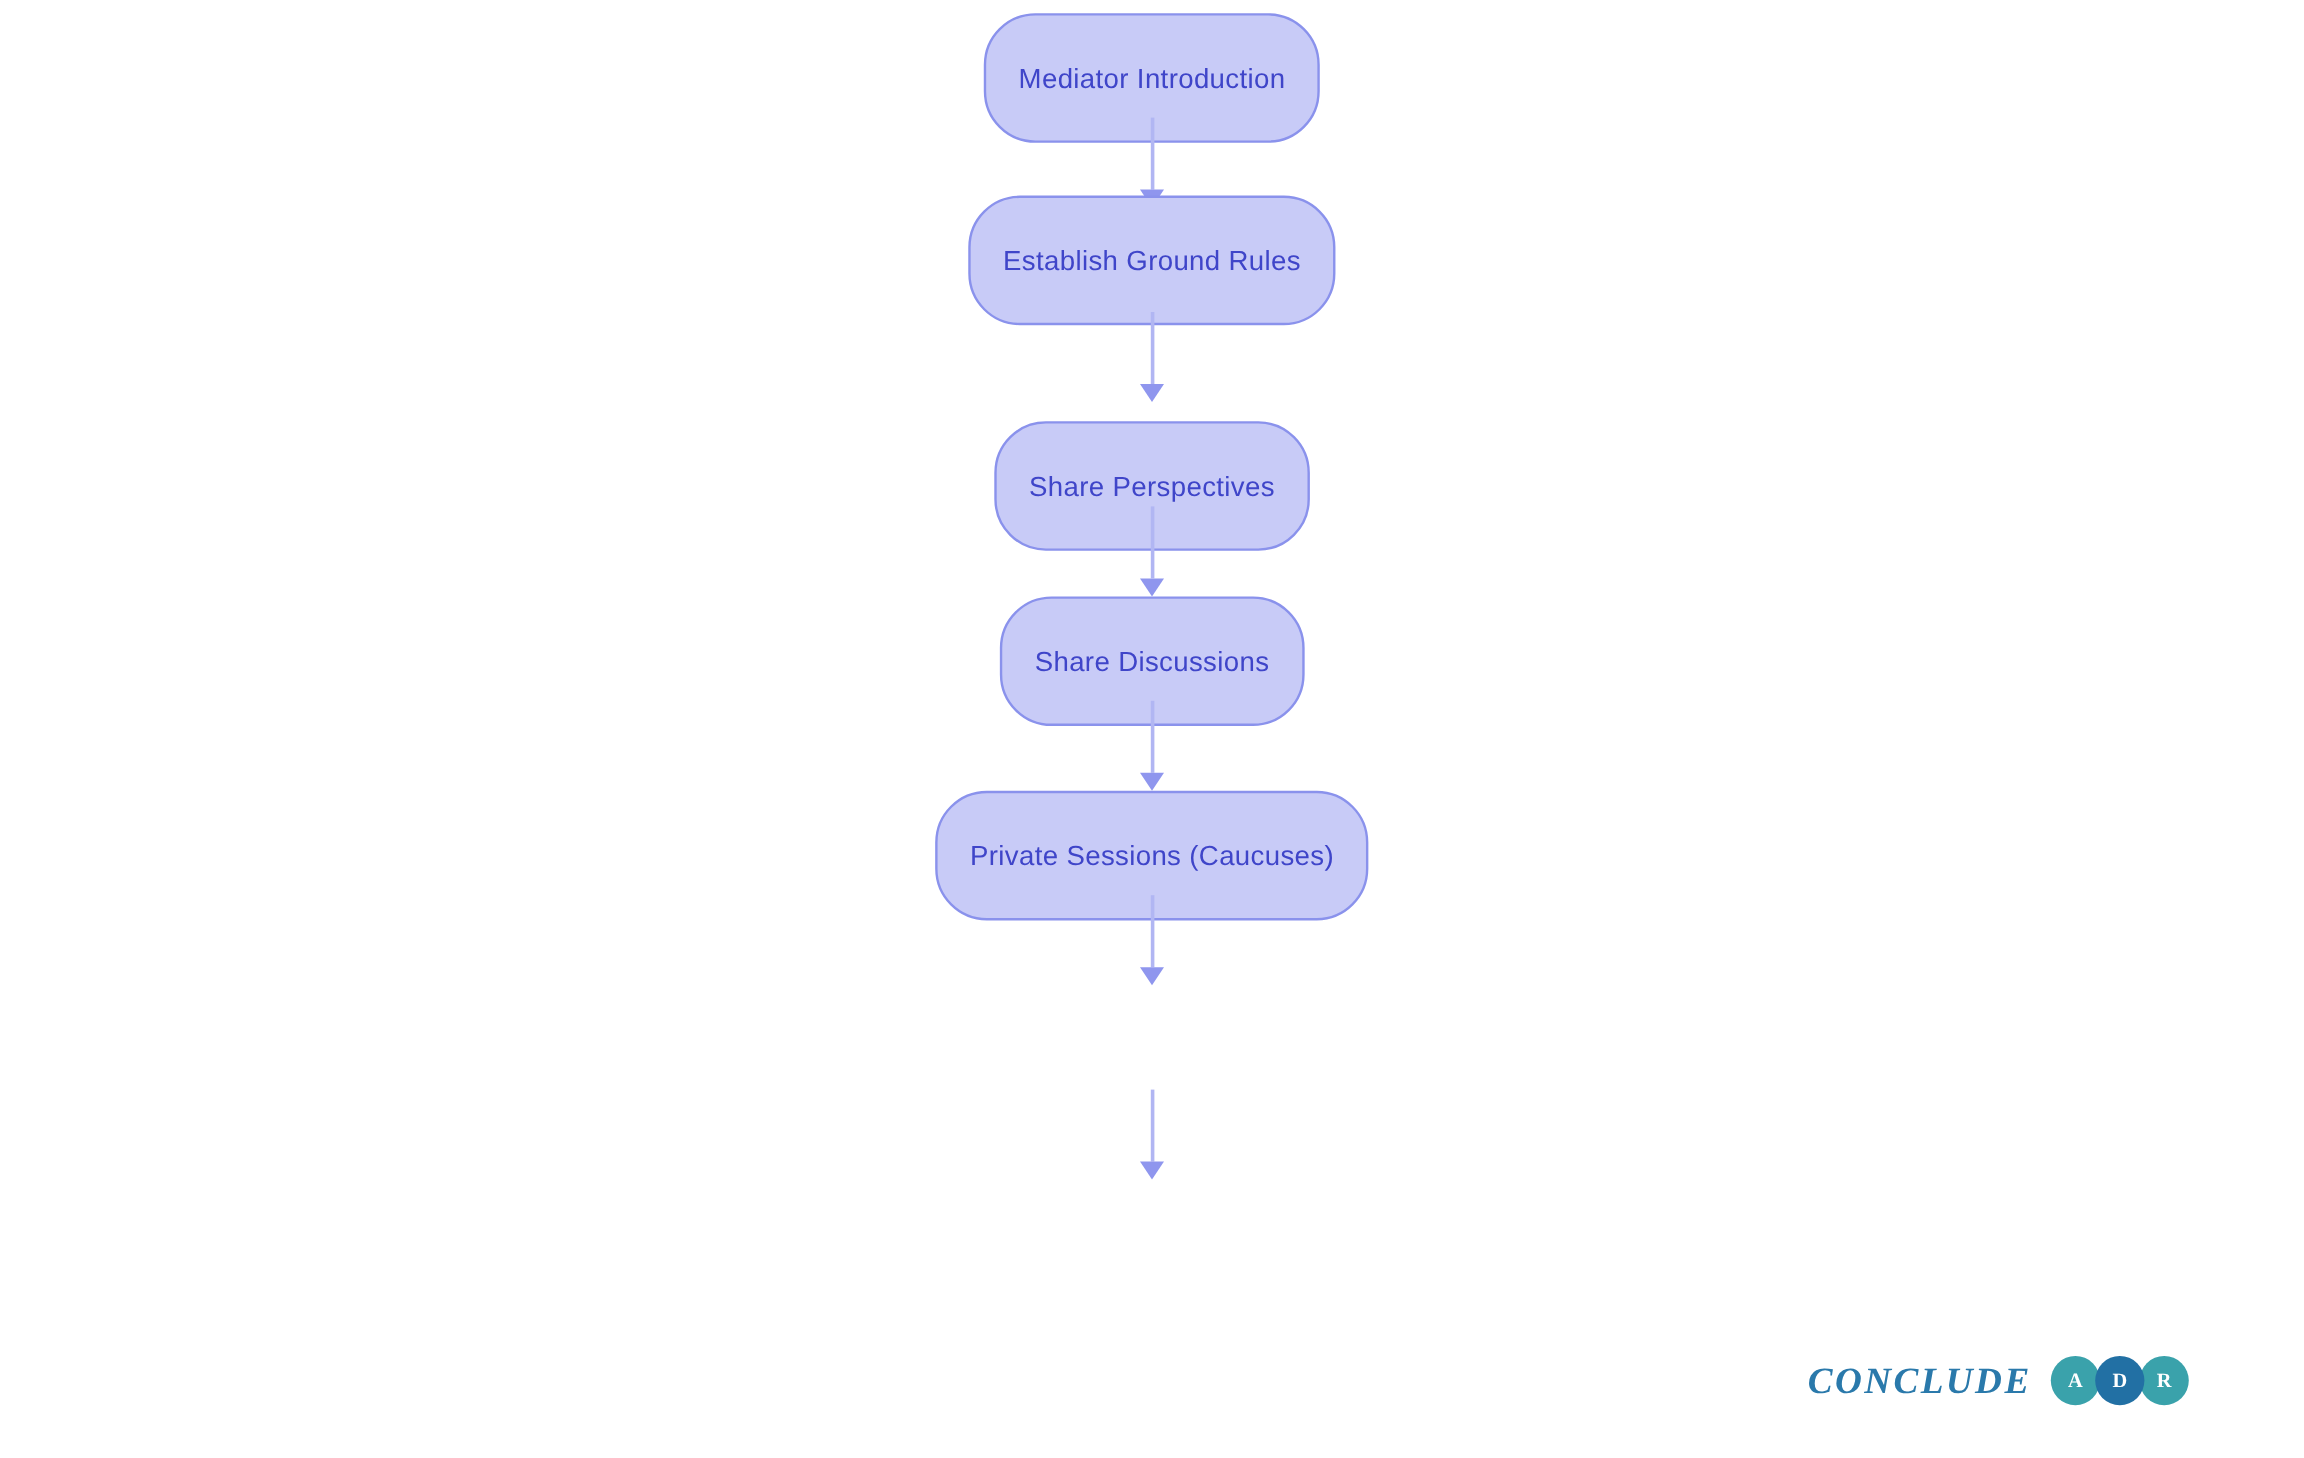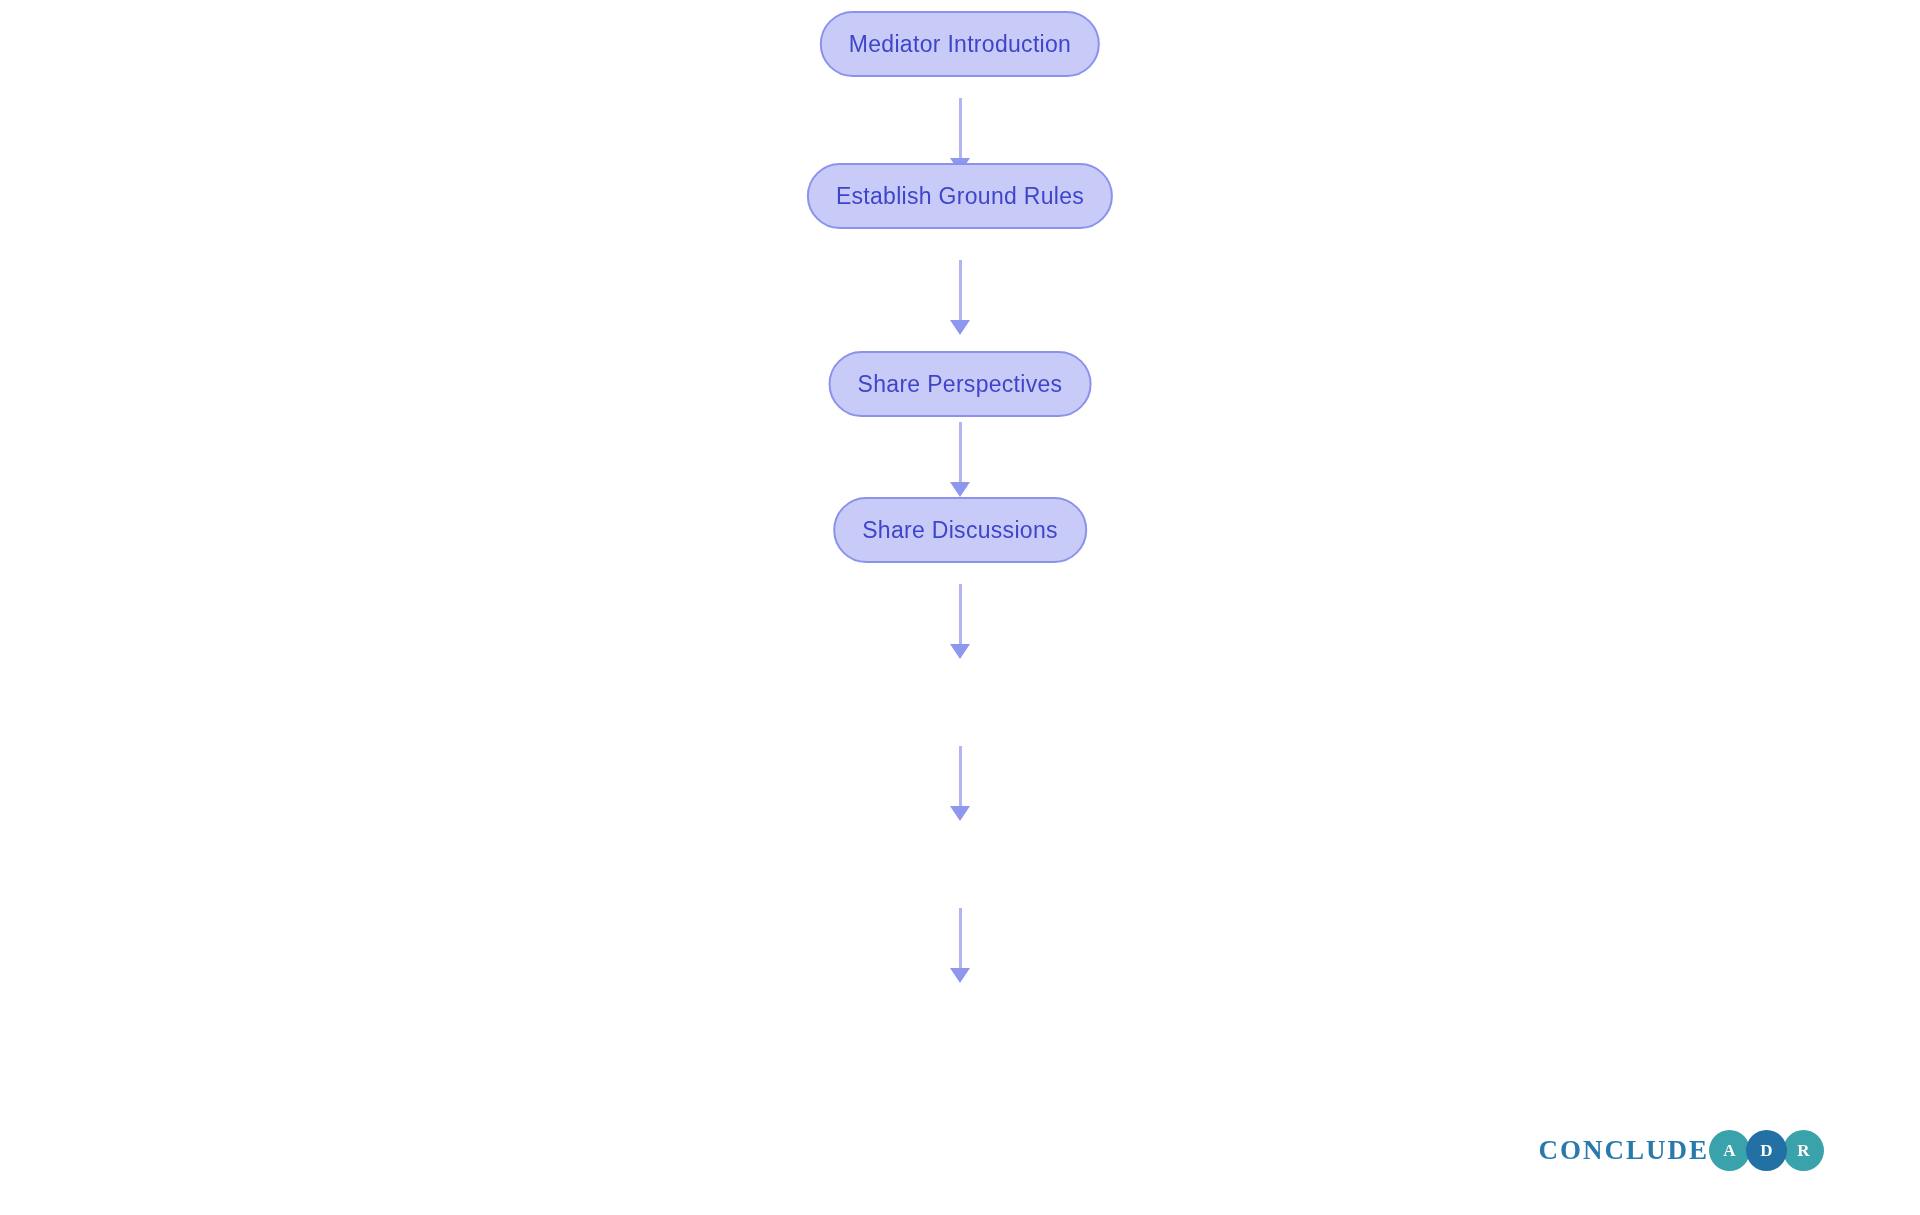--- a/index.html
+++ b/index.html
@@ -13,21 +13,21 @@
     background: var(--page-bg, #ffffff);
     overflow: hidden;
     font-family: "Liberation Sans", "DejaVu Sans", sans-serif;
   }
 
   
   .node {
     position: absolute;
     left: 50%;
     transform: translateX(-50%);
-    height: 66px;
+    height: 108px;
     box-sizing: border-box;
     display: flex;
     align-items: center;
     justify-content: center;
     padding: 0 27px;
     white-space: nowrap;
     background: var(--node-fill, #c8cbf7);
     border: 2px solid var(--node-border, #8a92ec);
     border-radius: 43px;
     color: var(--node-text, #3f45c9);
@@ -75,23 +75,25 @@
   .logo {
     position: absolute;
     right: 96px;
     top: 1130px;
     display: flex;
     align-items: center;
   }
   .logo-wordmark {
     font-family: "Liberation Serif", "DejaVu Serif", serif;
     font-weight: bold;
-    font-size: 27px;
+    font-size: 31px;
     letter-spacing: 2px;
     color: var(--logo-text, #2a79ab);
+    margin-right: 16px;
+    font-style: italic;
   }
   .logo-badges {
     display: flex;
     align-items: center;
   }
   .logo-badge {
     width: 41px;
     height: 41px;
     border-radius: 50%;
     display: flex;
@@ -127,20 +129,21 @@
     <div class="arrow-line"></div>
     <div class="arrow-head"></div>
   </div>
 
   <div class="node n4">Share Discussions</div>
   <div class="arrow a4">
     <div class="arrow-line"></div>
     <div class="arrow-head"></div>
   </div>
 
+  <div class="node n5">Private Sessions (Caucuses)</div>
   <div class="arrow a5">
     <div class="arrow-line"></div>
     <div class="arrow-head"></div>
   </div>
 
   <div class="arrow a6">
     <div class="arrow-line"></div>
     <div class="arrow-head"></div>
   </div>
 

